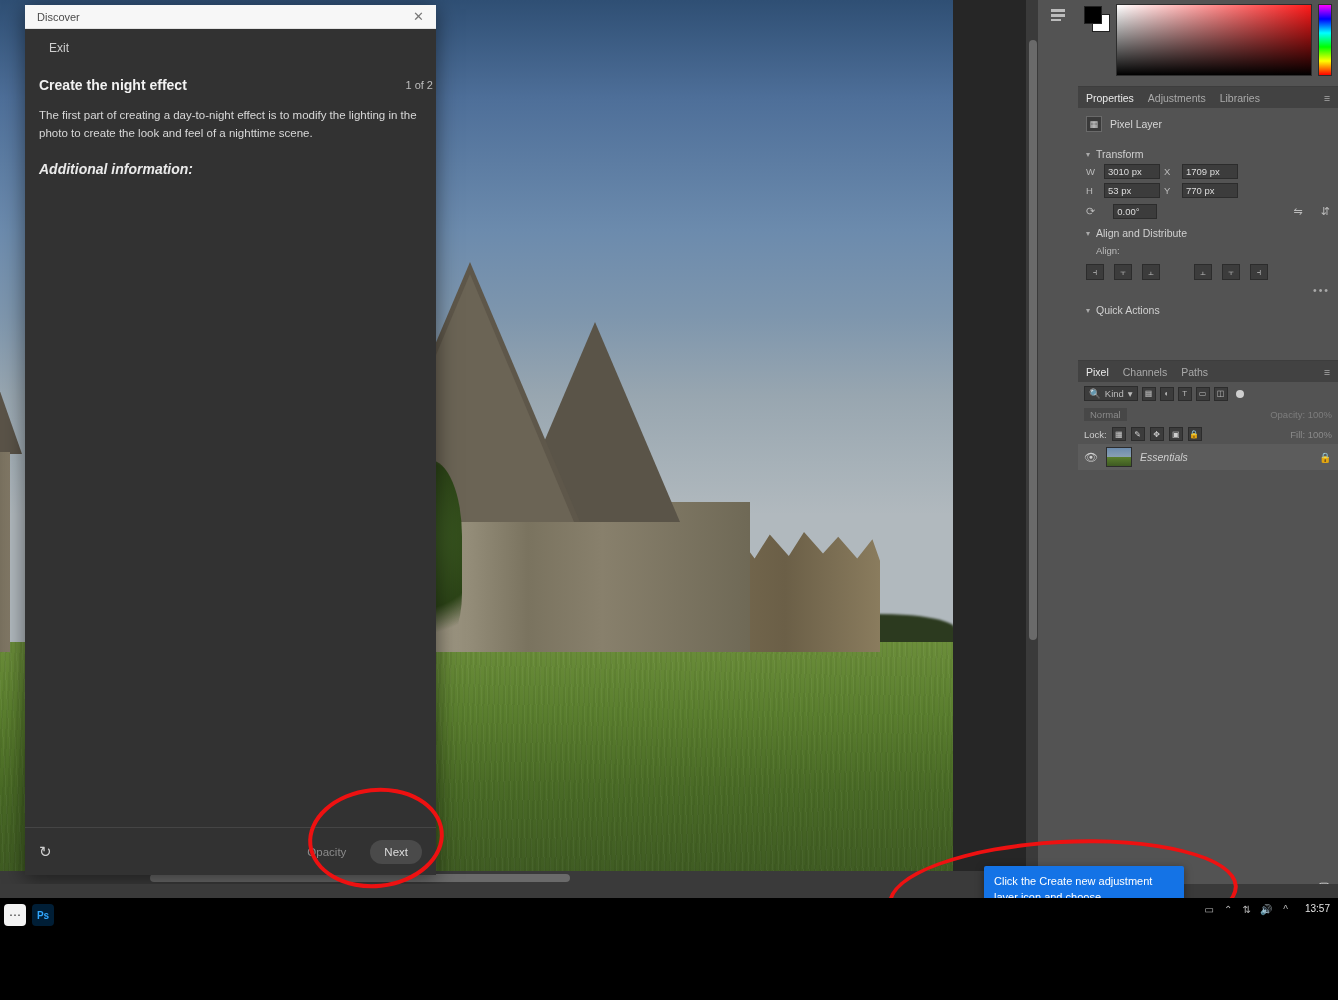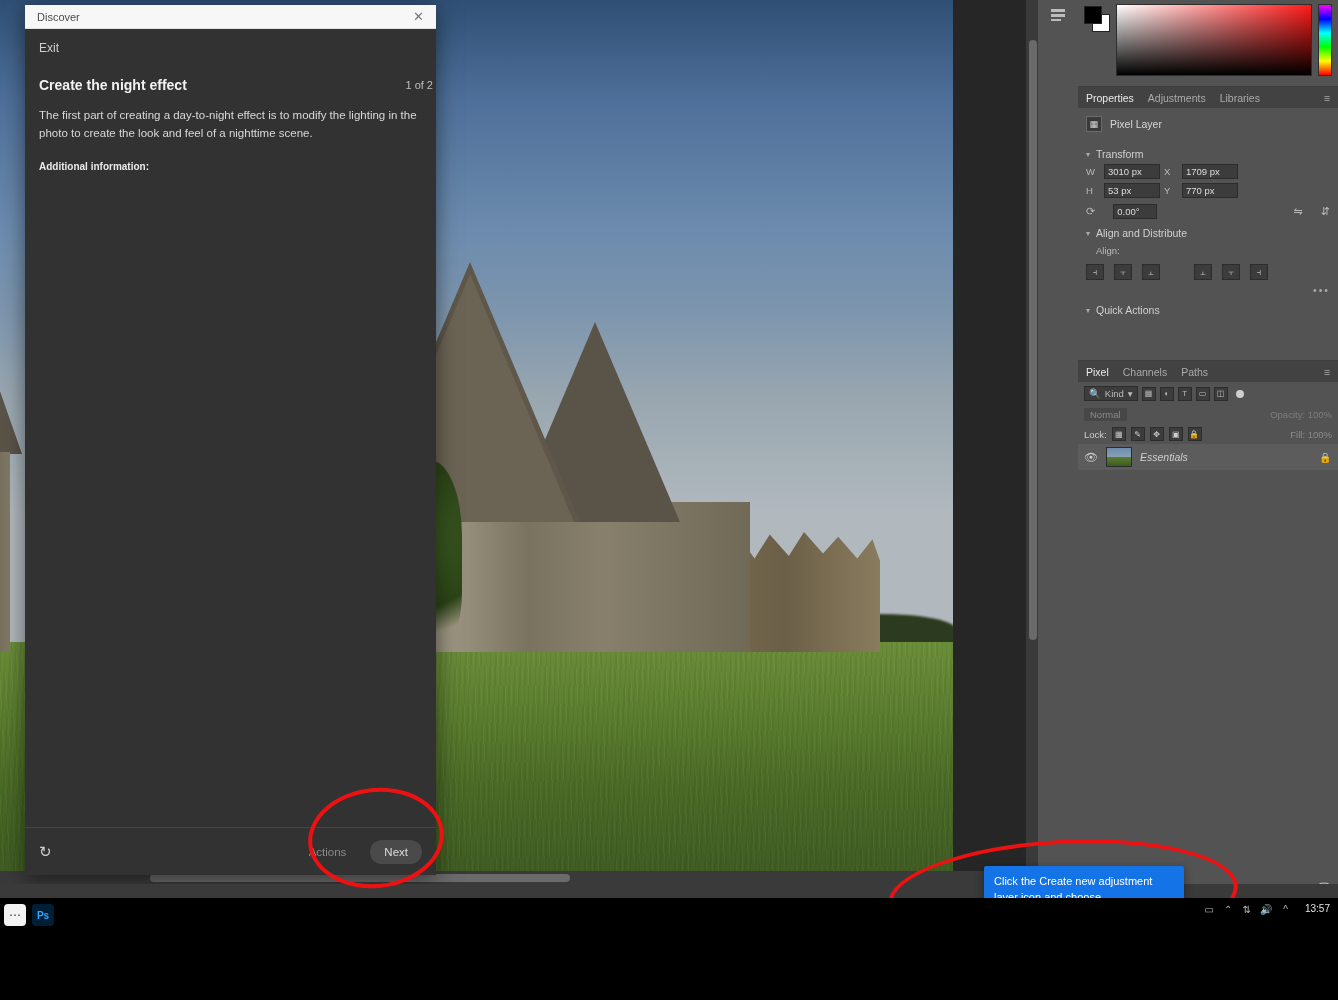--- a/index.html
+++ b/index.html
@@ -33,27 +33,27 @@
   .scrollbar-bottom { position:absolute; left:0; bottom:0; width:1040px; height:14px; background:#3a3a3a; }
   .scrollthumb-b { position:absolute; left:150px; top:3px; width:420px; height:8px; background:#6a6a6a; border-radius:4px;}
   .scrollbar-right { position:absolute; right:0; top:0; width:14px; height:885px; background:#3a3a3a;}
   .scrollthumb-r { position:absolute; top:40px; left:3px; width:8px; height:600px; background:#6a6a6a; border-radius:4px;}
 
   
   .discover { position:absolute; left:25px; top:5px; width:411px; height:870px; background:#fff; box-shadow:0 4px 20px rgba(0,0,0,0.5); display:flex; flex-direction:column; }
   .discover-header { height:24px; background:#f7f7f7; border-bottom:1px solid #e2e2e2; display:flex; align-items:center; padding:0 12px; color:#4b4b4b; font-size:11px; }
   .discover-header .close { margin-left:auto; color:#777; font-size:13px; cursor:pointer; }
   .discover-body { flex:1; background:#323232; color:#ddd; display:flex; flex-direction:column; }
-  .exit-row { padding:12px 14px; color:#cfcfcf; font-size:12px; }
+  .exit-row { padding:12px 24px; color:#cfcfcf; font-size:12px; }
   .content { padding:10px 3px 0 14px; }
   .content-top { display:flex; justify-content:space-between; align-items:center; }
   .step-title { color:#f2f2f2; font-size:14px; font-weight:600; }
   .step-count { color:#bdbdbd; font-size:11px; }
   .step-desc { margin-top:14px; color:#d8d8d8; font-size:11.5px; line-height:1.55; }
-  .addl-label { margin-top:18px; color:#eaeaea; font-size:10px; font-weight:600; }
+  .addl-label { margin-top:18px; color:#eaeaea; font-size:14px; font-weight:600;font-style:italic; }
   .addl-list { margin:10px 0 0 28px; color:#8f8f8f; font-size:11px; line-height:1.55; }
   .addl-list li { list-style: disc; padding-left:4px; margin-left:6px; max-width:310px;}
   .discover-footer { height:48px; border-top:1px solid #454545; display:flex; align-items:center; padding:0 14px; gap:10px; }
   .reload { color:#cfcfcf; font-size:15px; }
   .spacer { flex:1; }
   .nav-btn { font-size:11.5px; padding:6px 14px; border-radius:14px; color:#cfcfcf; }
   .nav-btn.prev { background:transparent; color:#8a8a8a; }
   .nav-btn.next { background:#4a4a4a; color:#ddd; }
 
   
@@ -178,21 +178,21 @@
           <div class="step-title">Create the night effect</div>
           <div class="step-count">1 of 2</div>
         </div>
         <div class="step-desc">The first part of creating a day-to-night effect is to modify the lighting in the photo to create the look and feel of a nighttime scene.</div>
         <div class="addl-label">Additional information:</div>
       </div>
       <div class="spacer" style="flex:1"></div>
       <div class="discover-footer">
         <span class="reload">↻</span>
         <div class="spacer"></div>
-        <span class="nav-btn prev">Actions</span>
+        <span class="nav-btn prev">Opacity</span>
         <span class="nav-btn next">Next</span>
       </div>
     </div>
   </div>
 
   <div class="right-gutter">
     <div class="gutter-icon">
       <svg width="16" height="16" viewBox="0 0 16 16">
           <rect x="1" y="2" width="14" height="3" fill="#bcbcbc"></rect>
           <rect x="1" y="7" width="14" height="3" fill="#bcbcbc"></rect>

